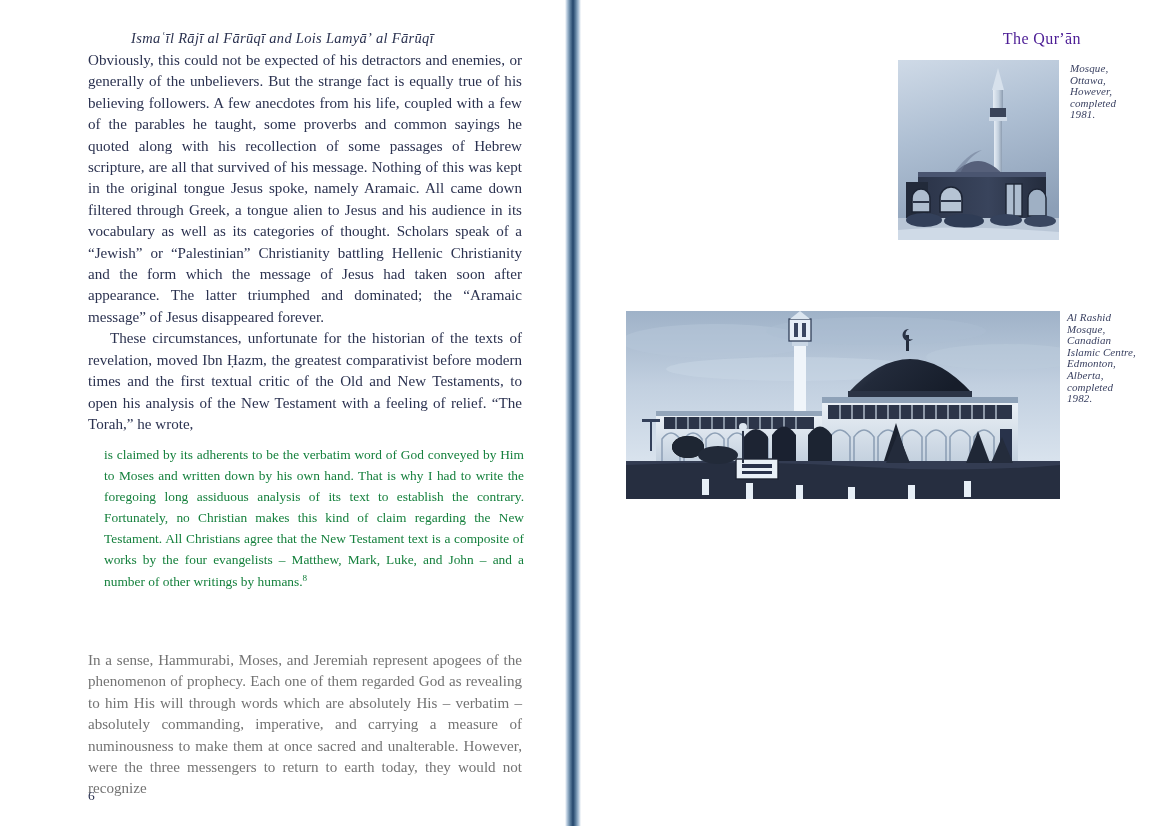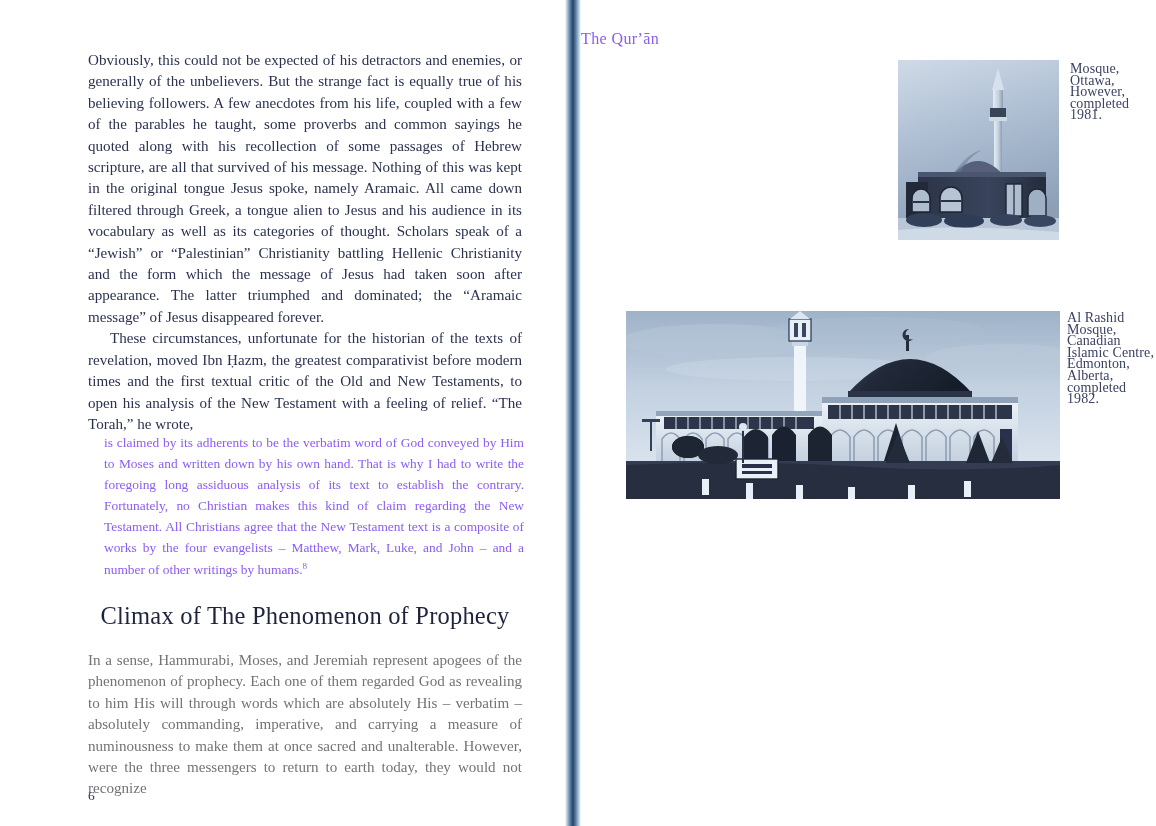--- a/index.html
+++ b/index.html
@@ -52,24 +52,24 @@
     font-style: italic;
     font-size: 14.5px;
     letter-spacing: 0.3px;
     color: #2b3250;
   }
   .running-head-right {
     position: absolute;
     top: 30px;
     left: 0;
     width: 500px;
-    text-align: left;
+    text-align: right;
     font-size: 16px;
     letter-spacing: 0.4px;
-    color: #8b5cf6;
+    color: #4c1d95;
     font-style: normal;
   }
 
   
   .col {
     position: absolute;
     font-size: 15.1px;
     line-height: 21.4px;
     text-align: justify;
     text-justify: inter-word;
@@ -81,26 +81,26 @@
     top: 50px;
     width: 434px;
   }
   .col p { margin: 0; }
   .col p.indent { text-indent: 22px; }
 
   
   .blockquote {
     position: absolute;
     left: 104px;
-    top: 432px;
+    top: 444px;
     width: 420px;
     font-size: 13.4px;
     line-height: 21.1px;
     text-align: justify;
-    color: #8b5cf6;
+    color: #15803d;
   }
   .blockquote p { margin: 0; }
 
   
   .section-heading {
     position: absolute;
     left: 88px;
     top: 601px;
     width: 434px;
     text-align: center;
@@ -140,21 +140,22 @@
     left: 626px;
     top: 311px;
     width: 434px;
     height: 188px;
   }
   .photo svg { display: block; width: 100%; height: 100%; }
 
   
   .caption {
     position: absolute;
-    font-size: 14px;
+    font-style: italic;
+    font-size: 11px;
     line-height: 11.6px;
     color: #3b4262;
     letter-spacing: 0.1px;
   }
   .caption-1 { left: 1070px; top: 63px;  width: 78px; }
   .caption-2 { left: 1067px; top: 312px; width: 84px; }
   .caption div { white-space: nowrap; }
 
   
   .folio {
@@ -171,31 +172,31 @@
     line-height: 0;
   }
 </style>
 </head>
 <body>
 
 <div class="page-spread">
 
   <div class="page page-left">
 
+    <div class="running-head">Ismaʿīl Rājī al Fārūqī and Lois Lamyāʼ al Fārūqī</div>
 
     <div class="col col-left">
       <p>Obviously, this could not be expected of his detractors and enemies, or generally of the unbelievers. But the strange fact is equally true of his believing followers. A few anecdotes from his life, coupled with a few of the parables he taught, some proverbs and common sayings he quoted along with his recollection of some passages of Hebrew scripture, are all that survived of his message. Nothing of this was kept in the original tongue Jesus spoke, namely Aramaic. All came down filtered through Greek, a tongue alien to Jesus and his audience in its vocabulary as well as its categories of thought. Scholars speak of a “Jewish” or “Palestinian” Christianity battling Hellenic Christianity and the form which the message of Jesus had taken soon after appearance. The latter triumphed and dominated; the “Aramaic message” of Jesus disappeared forever.</p>
       <p class="indent">These circumstances, unfortunate for the historian of the texts of revelation, moved Ibn Ḥazm, the greatest comparativist before modern times and the first textual critic of the Old and New Testaments, to open his analysis of the New Testament with a feeling of relief. “The Torah,” he wrote,</p>
     </div>
 
     <div class="blockquote">
       <p><span>is claimed by its adherents to be the verbatim word of God conveyed by Him to Moses and written down by his own hand. That is why I had to write the foregoing long assiduous analysis of its text to establish the contrary. Fortunately, no Christian makes this kind of claim regarding the New Testament. All Christians agree that the New Testament text is a composite of works by the four evangelists – Matthew, Mark, Luke, and John – and a number of other writings by humans.</span><sup class="fn">8</sup></p>
     </div>
 
-    <h2 class="section-heading">Climax of The Phenomenon of Prophecy</h2>
 
     <div class="col-left-bottom">
       <p>In a sense, Hammurabi, Moses, and Jeremiah represent apogees of the phenomenon of prophecy. Each one of them regarded God as revealing to him His will through words which are absolutely His – verbatim – absolutely commanding, imperative, and carrying a measure of numinousness to make them at once sacred and unalterable. However, were the three messengers to return to earth today, they would not recognize</p>
     </div>
 
     <div class="folio folio-left">6</div>
   </div>
 
   <div class="spine"></div>
 

